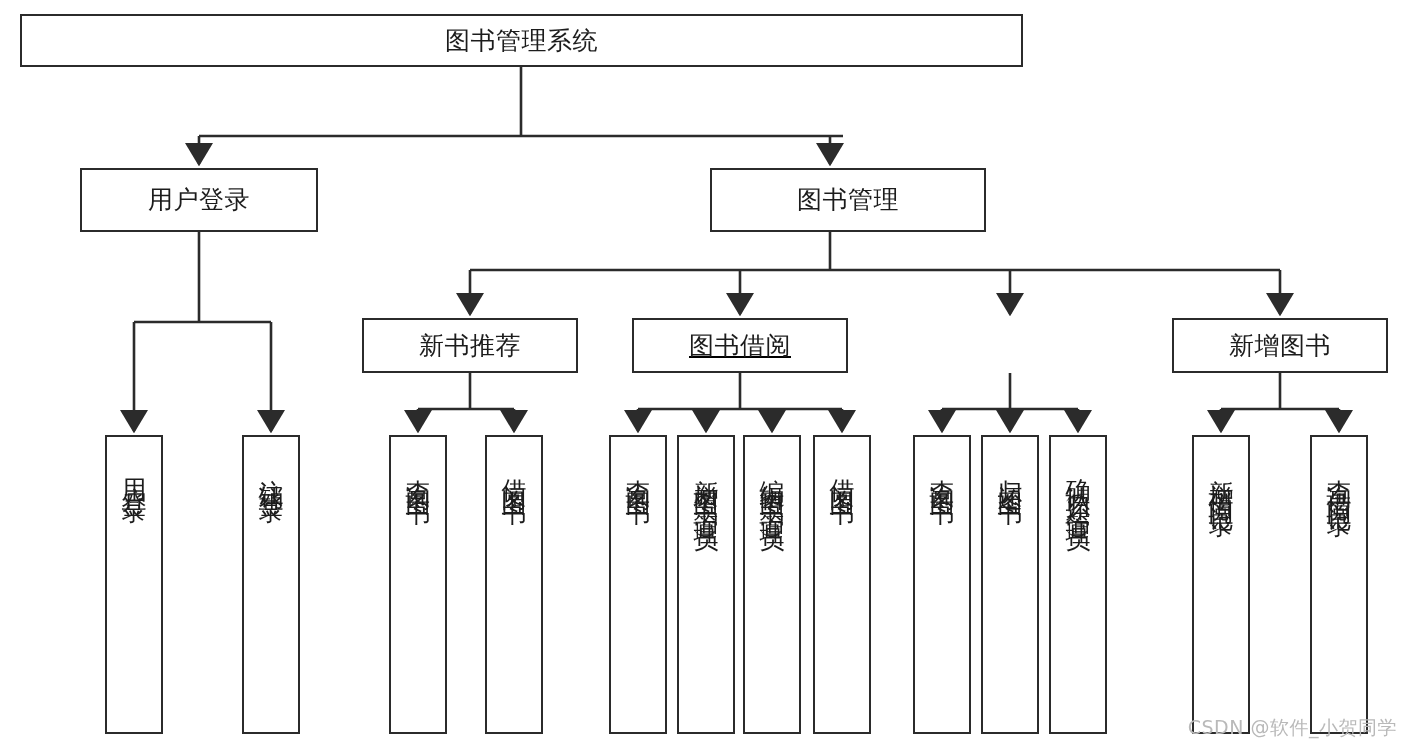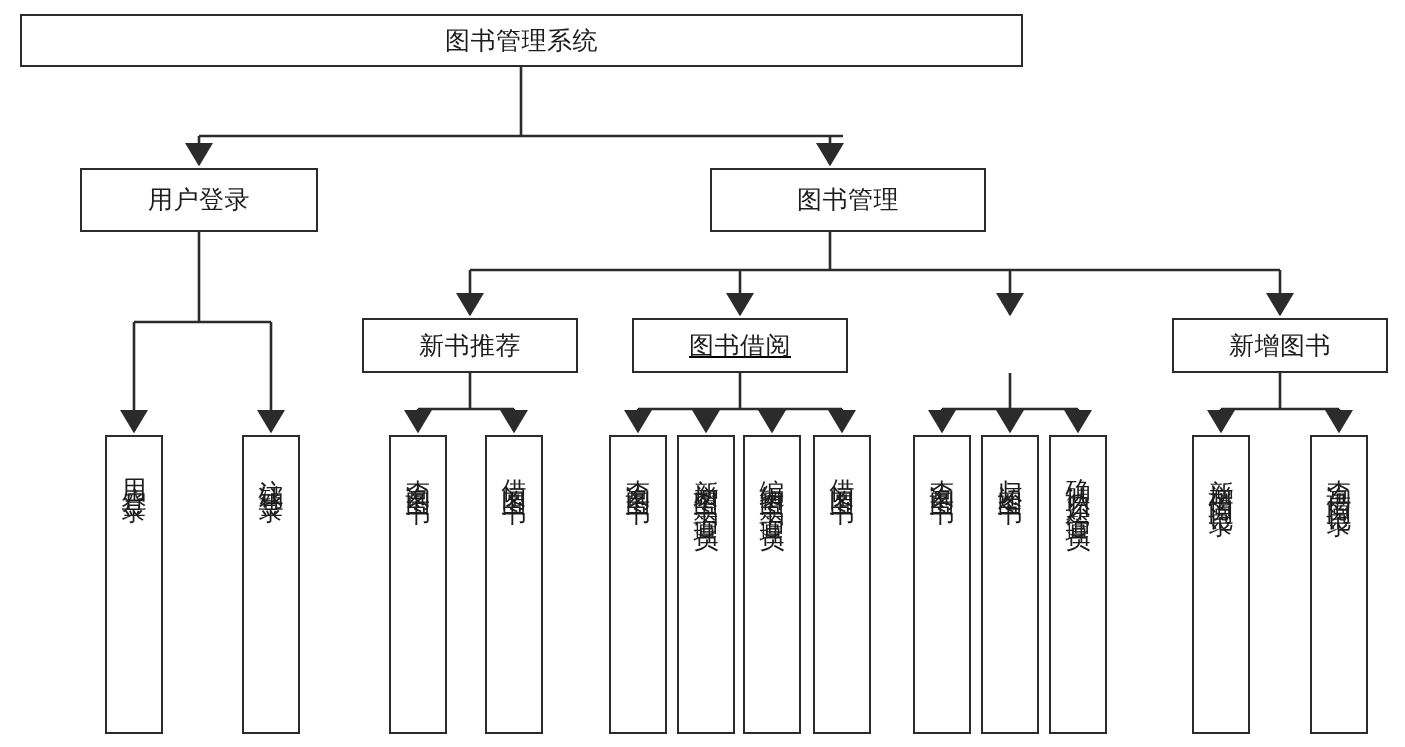--- a/index.html
+++ b/index.html
@@ -196,14 +196,15 @@
   </div>
 
   <div class="node leaf" style="left:1192px;top:435px;width:58px;height:299px;">
     <span class="label">新增借阅记录</span>
   </div>
 
   <div class="node leaf" style="left:1310px;top:435px;width:58px;height:299px;">
     <span class="label">查询借阅记录</span>
   </div>
 
+  <div class="watermark">CSDN @软件_小贺同学</div>
 
 </div>
 
 </body></html>

